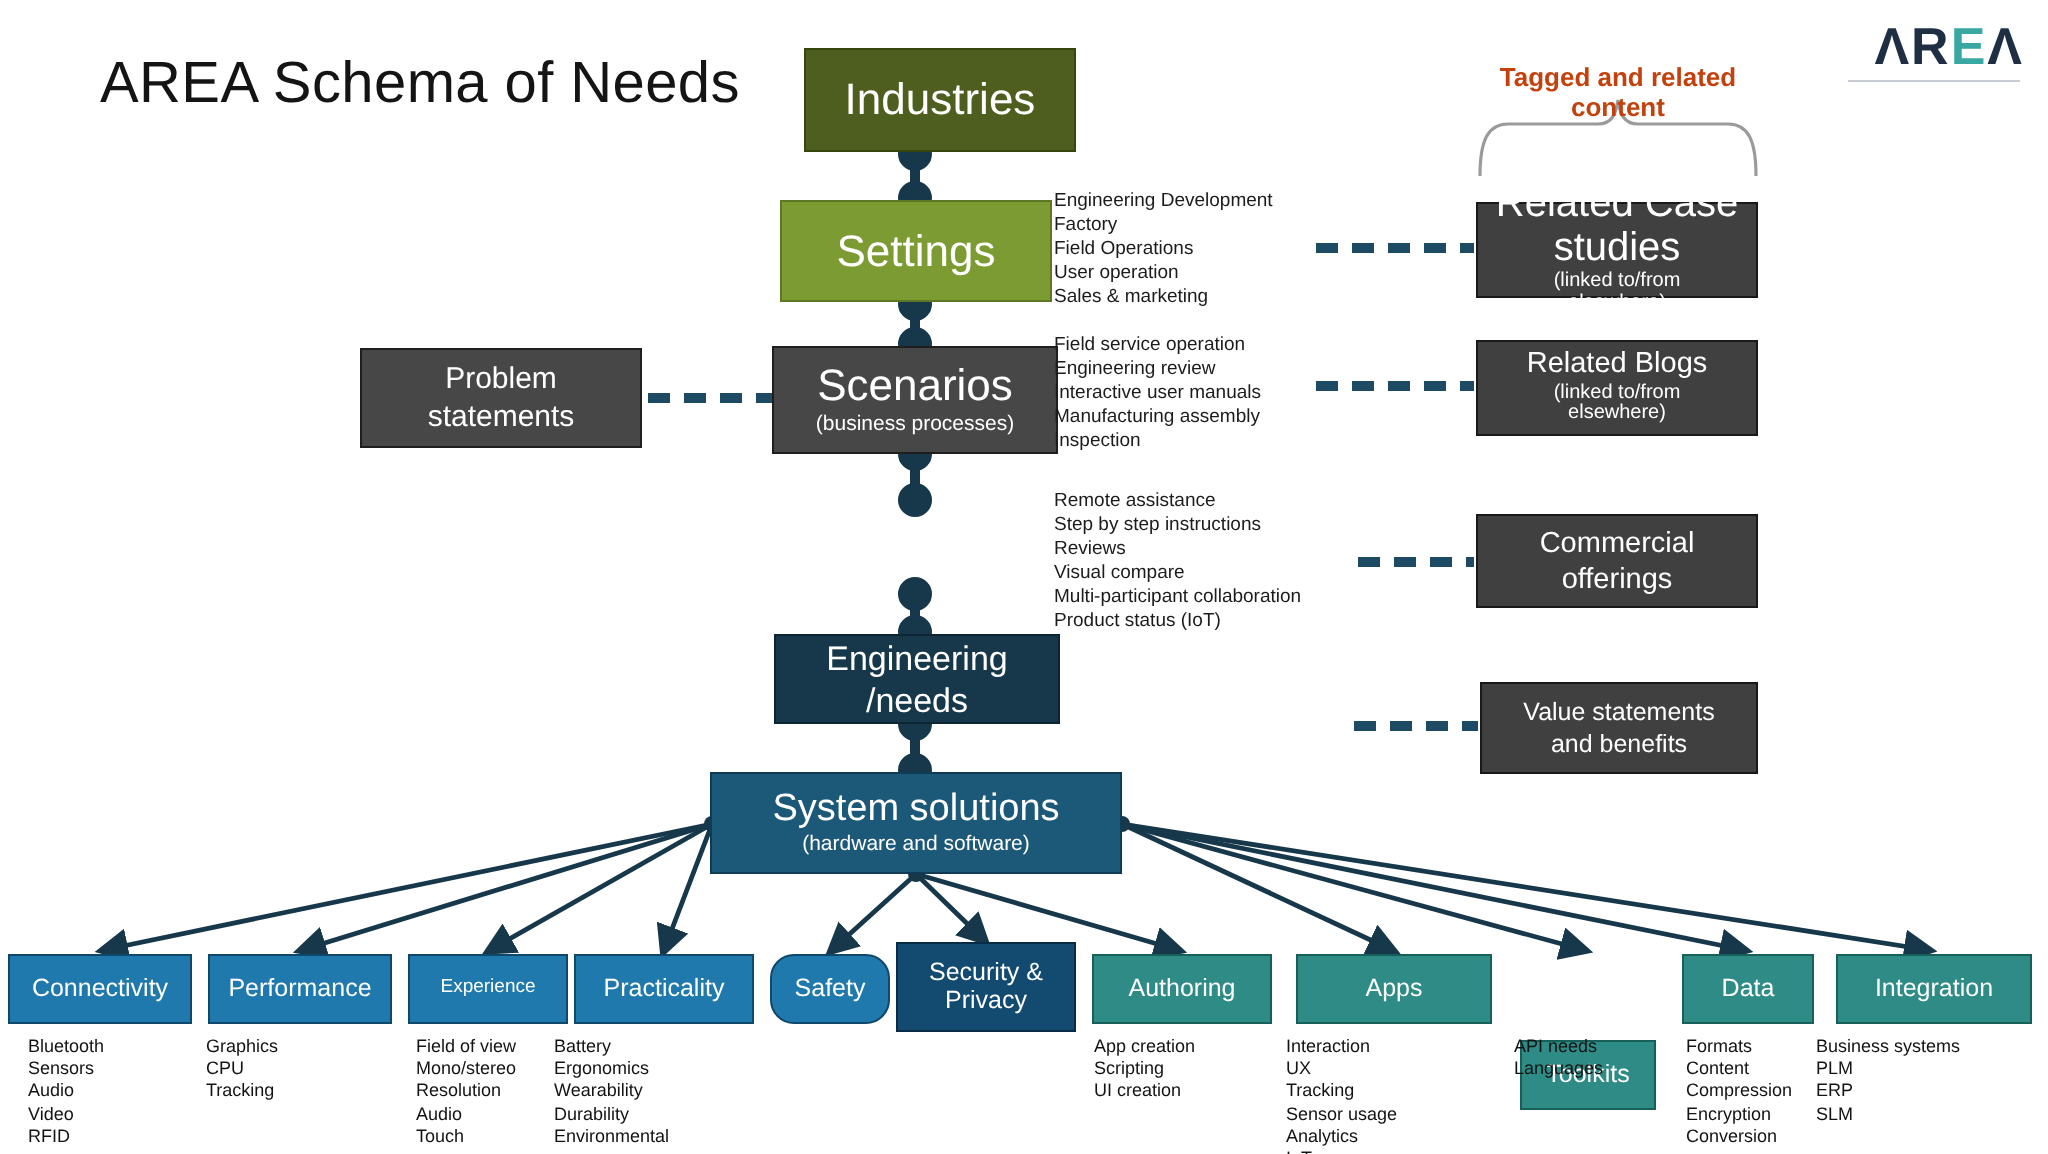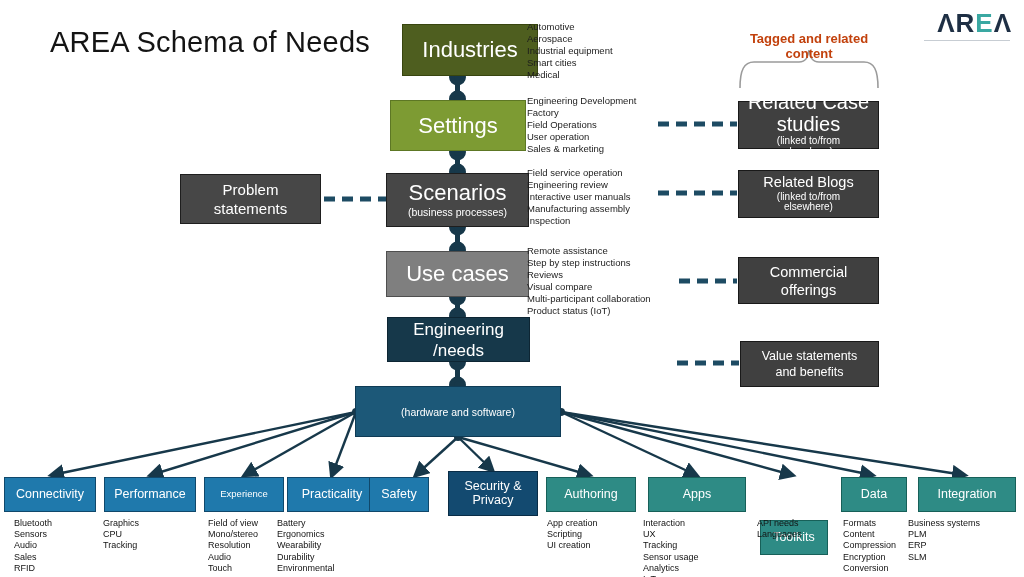--- a/index.html
+++ b/index.html
@@ -103,38 +103,29 @@
   <div class="abs node green-d big" style="left:402px;top:24px;width:136px;height:52px;">
     <span>Industries</span>
   </div>
   <div class="abs node green-l big" style="left:390px;top:100px;width:136px;height:51px;">
     <span>Settings</span>
   </div>
   <div class="abs node gray-d" style="left:386px;top:173px;width:143px;height:54px;">
     <span class="big">Scenarios</span>
     <span class="sub">(business processes)</span>
   </div>
-  <div class="abs node gray-m big" style="left:386px;top:251px;width:143px;height:46px;">
-    <span>Use cases</span>
-  </div>
   <div class="abs node navy" style="left:387px;top:317px;width:143px;height:45px;font-size:17px;line-height:21px;">
     <span>Engineering</span>
     <span>/needs</span>
   </div>
   <div class="abs node sysblue" style="left:355px;top:386px;width:206px;height:51px;">
+    <span style="font-size:19px;">System solutions</span>
     <span class="sub">(hardware and software)</span>
   </div>
 
-  <div class="abs ilist" style="left:527px;top:21px;">
-      <div>Automotive</div>
-      <div>Aerospace</div>
-      <div>Industrial equipment</div>
-      <div>Smart cities</div>
-      <div>Medical</div>
-    </div>
   <div class="abs ilist" style="left:527px;top:95px;">
       <div>Engineering Development</div>
       <div>Factory</div>
       <div>Field Operations</div>
       <div>User operation</div>
       <div>Sales &amp; marketing</div>
     </div>
   <div class="abs ilist" style="left:527px;top:167px;">
       <div>Field service operation</div>
       <div>Engineering review</div>
@@ -173,21 +164,21 @@
   </div>
 
   <div id="solutions-layer">
       <div class="sol-box sol-blue" style="left: 4px; top: 477px; width: 92px; height: 35px;">
         <span>Connectivity</span>
       </div>
       <div class="sol-list" style="left: 14px; top: 518px;">
         <div>Bluetooth</div>
         <div>Sensors</div>
         <div>Audio</div>
-        <div>Sales</div>
+        <div>Video</div>
         <div>RFID</div>
       </div>
       <div class="sol-box sol-blue" style="left: 104px; top: 477px; width: 92px; height: 35px;">
         <span>Performance</span>
       </div>
       <div class="sol-list" style="left: 103px; top: 518px;">
         <div>Graphics</div>
         <div>CPU</div>
         <div>Tracking</div>
       </div>
@@ -204,21 +195,21 @@
       <div class="sol-box sol-blue" style="left: 287px; top: 477px; width: 90px; height: 35px;">
         <span>Practicality</span>
       </div>
       <div class="sol-list" style="left: 277px; top: 518px;">
         <div>Battery</div>
         <div>Ergonomics</div>
         <div style="">Wearability</div>
         <div>Durability</div>
         <div>Environmental</div>
       </div>
-      <div class="sol-box sol-blue" style="left: 369px; top: 477px; width: 60px; height: 35px;">
+      <div class="sol-box sol-blue" style="left: 385px; top: 477px; width: 60px; height: 35px; border-radius: 12px;">
         <span>Safety</span>
       </div>
       <div class="sol-box sol-darkblue" style="left: 448px; top: 471px; width: 90px; height: 45px;">
         <span>Security &amp; Privacy</span>
       </div>
       <div class="sol-box sol-teal" style="left: 546px; top: 477px; width: 90px; height: 35px;">
         <span>Authoring</span>
       </div>
       <div class="sol-list" style="left: 547px; top: 518px;">
         <div>App creation</div>

